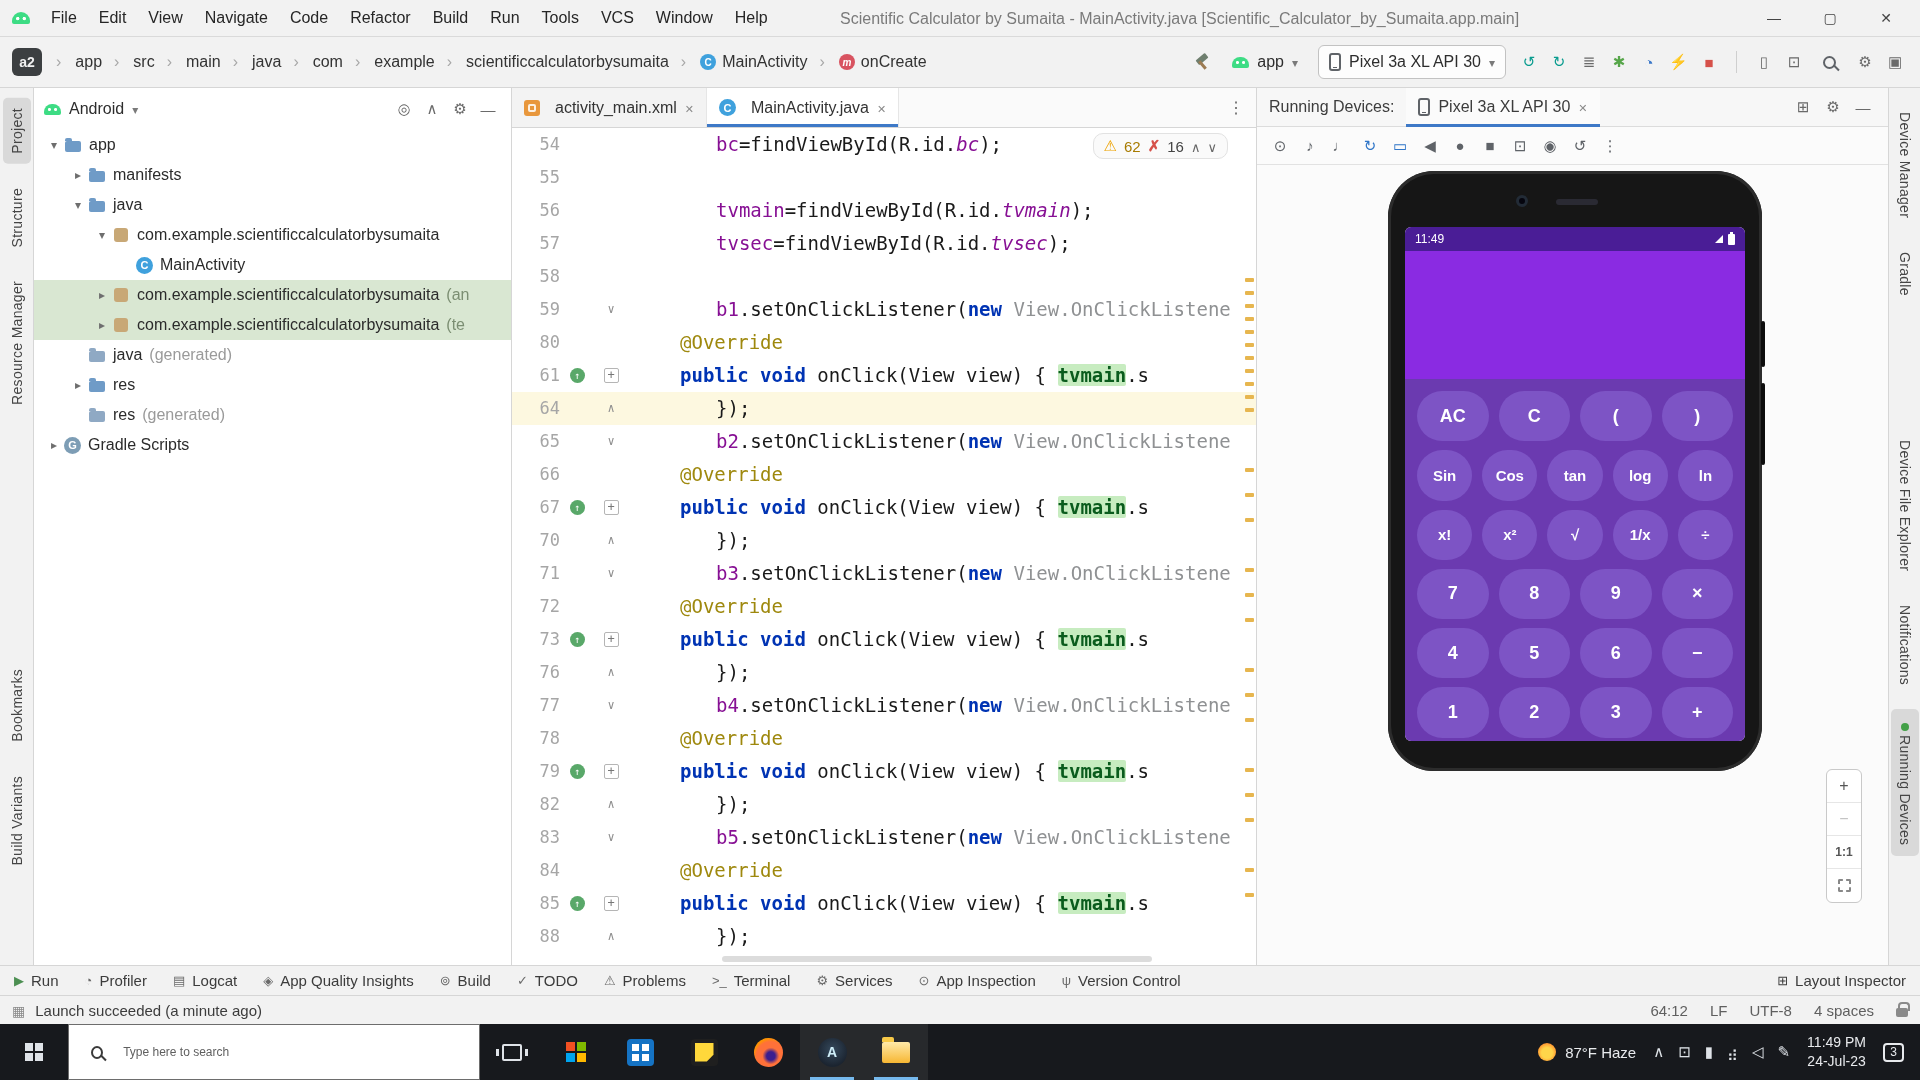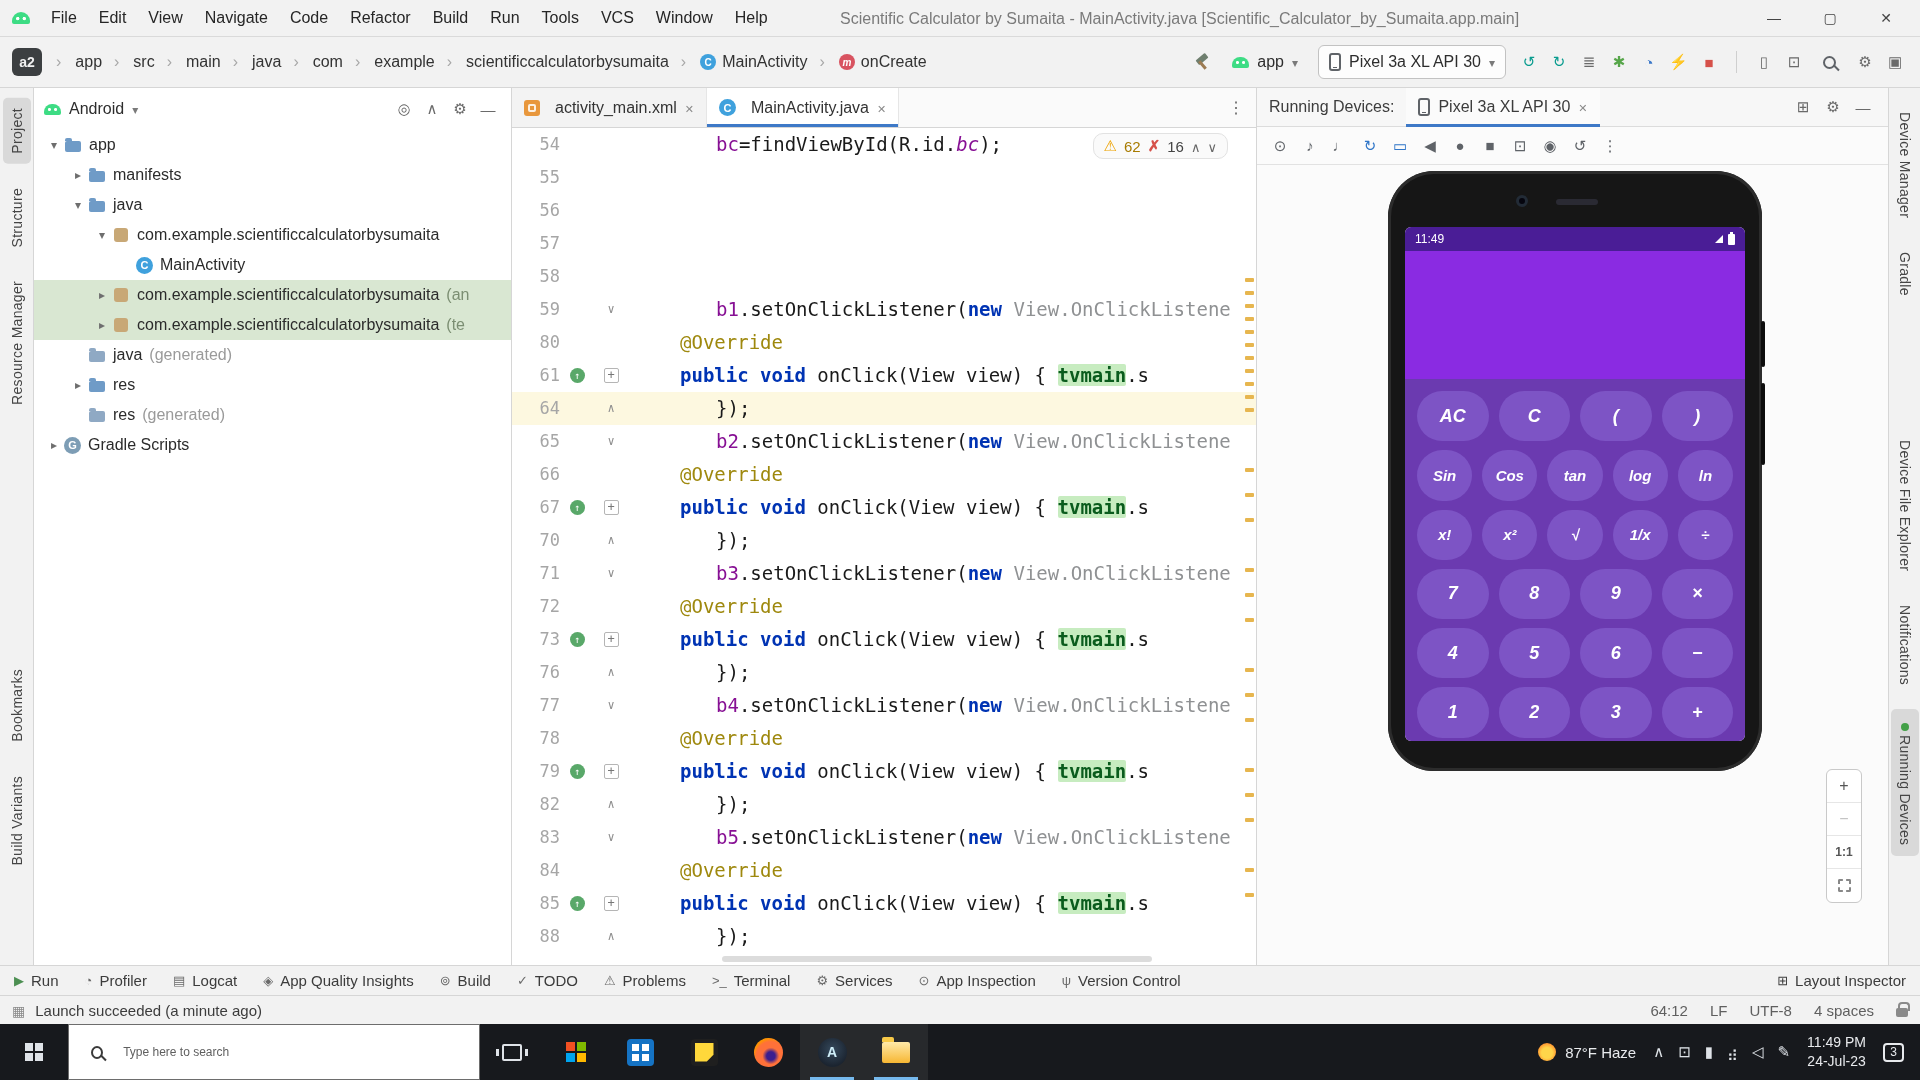--- a/index.html
+++ b/index.html
@@ -138,21 +138,21 @@
   .nub.n1{top:150px;height:46px;}
   .nub.n2{top:212px;height:82px;}
   .phone-screen{position:absolute;left:17px;right:17px;top:56px;bottom:30px;background:#f7f3fa;border-radius:6px;overflow:hidden;display:flex;flex-direction:column;}
   .p-status{height:24px;background:#4a1d96;color:#fff;font-size:12px;display:flex;align-items:center;padding:0 10px;gap:6px;flex:none;}
   .p-status-right{margin-left:auto;display:flex;align-items:center;gap:5px;}
   .sig{width:0;height:0;border-left:8px solid transparent;border-bottom:8px solid #fff;}
   .bat{width:7px;height:11px;background:#fff;border-radius:1px;position:relative;}
   .bat::before{content:'';position:absolute;top:-2px;left:2px;width:3px;height:2px;background:#fff;}
   .p-display{height:128px;background:#8a2be2;flex:none;}
   .keypad{height:430px;background:#6b3ab0;padding:12px;display:flex;flex-direction:column;gap:9px;flex:none;}
-  .key-row{display:flex;gap:10px;flex:1;font-style:italic;}
+  .key-row{display:flex;gap:10px;flex:1;}
   .key{flex:1;background:#7d54c5;border-radius:26px;color:#fff;display:flex;align-items:center;justify-content:center;
     font-size:18px;font-weight:600;}
   .key-row.small .key{font-size:15px;}
   .p-space{flex:1;}
   .p-nav{height:44px;background:#fdfbfe;display:flex;align-items:center;justify-content:center;gap:58px;flex:none;}
   .nv.back{width:0;height:0;border-top:8px solid transparent;border-bottom:8px solid transparent;border-right:13px solid #171717;}
   .nv.home{width:13px;height:13px;border-radius:50%;background:#171717;}
   .nv.sq{width:12px;height:12px;background:#171717;}
 
   .zoom-group{position:absolute;right:26px;top:604px;width:36px;background:#fff;border:1px solid #c9c9c9;border-radius:6px;overflow:hidden;display:flex;flex-direction:column;}
@@ -416,22 +416,22 @@
             <span class="ti ti-class">C</span>
             <span>MainActivity.java</span>
             <span class="tab-close"></span>
           </div>
           <span class="ed-tabs-more">⋮</span>
         </div>
       <div class="ed-body">
         <div id="codeLines">
             <div class="code-row"><span class="ln">54</span><span class="gut"></span><span class="fold"></span><span class="code"><span class="s-f">bc</span><span class="s-p">=findViewById(R.id.</span><span class="s-fi">bc</span><span class="s-p">);</span></span></div>
             <div class="code-row"><span class="ln">55</span><span class="gut"></span><span class="fold"></span><span class="code"></span></div>
-            <div class="code-row"><span class="ln">56</span><span class="gut"></span><span class="fold"></span></div>
-            <div class="code-row"><span class="ln">57</span><span class="gut"></span><span class="fold"></span></div>
+            <div class="code-row"><span class="ln">56</span><span class="gut"></span><span class="fold"></span><span class="code"><span class="s-f">tvmain</span><span class="s-p">=findViewById(R.id.</span><span class="s-fi">tvmain</span><span class="s-p">);</span></span></div>
+            <div class="code-row"><span class="ln">57</span><span class="gut"></span><span class="fold"></span><span class="code"><span class="s-f">tvsec</span><span class="s-p">=findViewById(R.id.</span><span class="s-fi">tvsec</span><span class="s-p">);</span></span></div>
             <div class="code-row"><span class="ln">58</span><span class="gut"></span><span class="fold"></span><span class="code"></span></div>
             <div class="code-row"><span class="ln">59</span><span class="gut"></span><span class="fold">∨</span><span class="code"><span class="s-f">b1</span><span class="s-p">.setOnClickListener(</span><span class="s-k">new </span><span class="s-c">View.OnClickListene</span></span></div>
             <div class="code-row"><span class="ln">80</span><span class="gut"></span><span class="fold"></span><span class="code" style="padding-left: 52px;"><span class="s-a">@Override</span></span></div>
             <div class="code-row"><span class="ln">61</span><span class="gut"><span class="ov-icon">↑</span></span><span class="fold"><span class="fbox">+</span></span><span class="code" style="padding-left: 52px;"><span class="s-k">public void </span><span class="s-p">onClick(View view) { </span><span class="s-h">tvmain</span><span class="s-p">.s</span></span></div>
             <div class="code-row caret"><span class="ln">64</span><span class="gut"></span><span class="fold">∧</span><span class="code"><span class="s-p">});</span></span></div>
             <div class="code-row"><span class="ln">65</span><span class="gut"></span><span class="fold">∨</span><span class="code"><span class="s-f">b2</span><span class="s-p">.setOnClickListener(</span><span class="s-k">new </span><span class="s-c">View.OnClickListene</span></span></div>
             <div class="code-row"><span class="ln">66</span><span class="gut"></span><span class="fold"></span><span class="code" style="padding-left: 52px;"><span class="s-a">@Override</span></span></div>
             <div class="code-row"><span class="ln">67</span><span class="gut"><span class="ov-icon">↑</span></span><span class="fold"><span class="fbox">+</span></span><span class="code" style="padding-left: 52px;"><span class="s-k">public void </span><span class="s-p">onClick(View view) { </span><span class="s-h">tvmain</span><span class="s-p">.s</span></span></div>
             <div class="code-row"><span class="ln">70</span><span class="gut"></span><span class="fold">∧</span><span class="code"><span class="s-p">});</span></span></div>
             <div class="code-row"><span class="ln">71</span><span class="gut"></span><span class="fold">∨</span><span class="code"><span class="s-f">b3</span><span class="s-p">.setOnClickListener(</span><span class="s-k">new </span><span class="s-c">View.OnClickListene</span></span></div>

